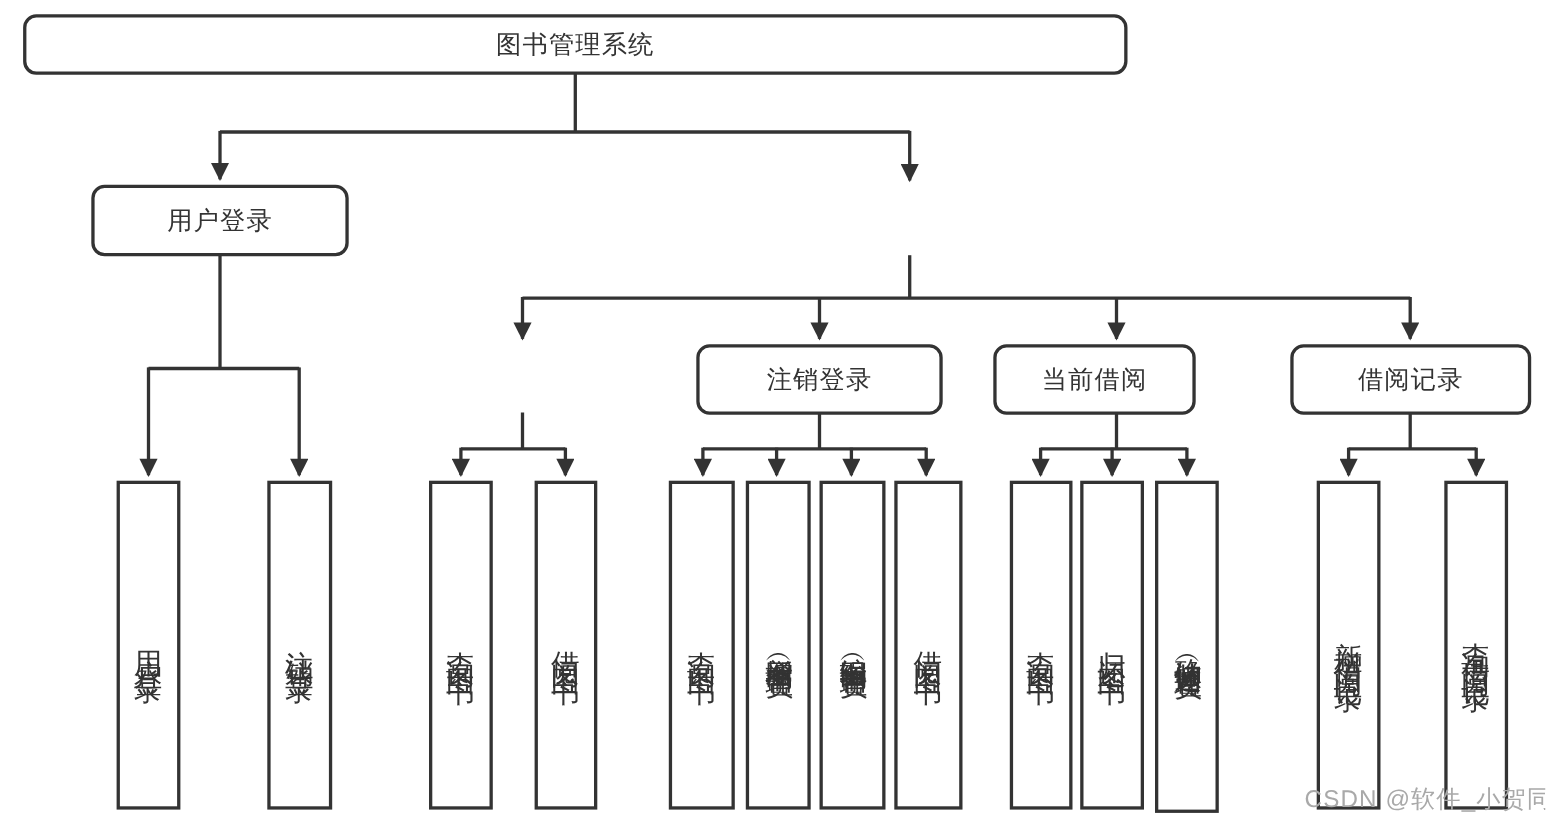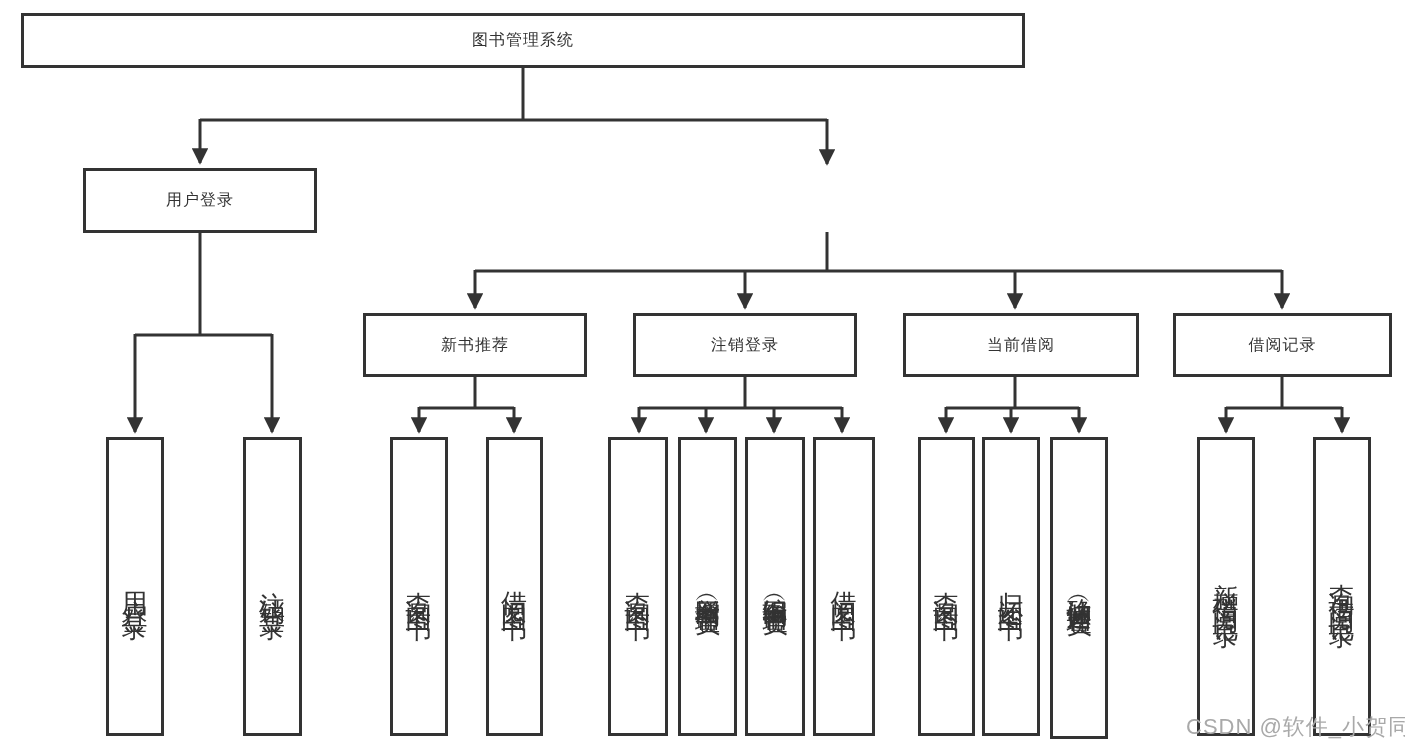--- a/index.html
+++ b/index.html
@@ -16,21 +16,21 @@
     box-sizing:border-box;
     background:#ffffff;
     border:3px solid #333333;
     color:#333333;
     display:flex;
     align-items:center;
     justify-content:center;
     text-align:center;
     z-index:1;
   }
-  .h{font-size:16px;letter-spacing:1px;}
+  .h{font-size:23px;letter-spacing:1px;border-radius:12px;}
   .v{
     writing-mode:vertical-rl;
     font-size:26px;
     letter-spacing:8px;
     line-height:1;
   }
   .v.tight{font-size:25px;letter-spacing:2px;}
   .watermark{
     position:absolute;
     left:1186px;top:712px;
@@ -93,23 +93,22 @@
       <path d="M1226 408 H1342"></path>
       <path d="M1226 407 V432" marker-end="url(#arr)"></path>
       <path d="M1342 407 V432" marker-end="url(#arr)"></path>
     </g>
   </svg>
 
   <div class="node h" style="left:21px;top:13px;width:1004px;height:55px">图书管理系统</div>
 
   <div class="node h" style="left:83px;top:168px;width:234px;height:65px">用户登录</div>
 
-  <div class="node h" style="left:363px;top:313px;width:224px;height:64px">新书推荐</div>
   <div class="node h" style="left:633px;top:313px;width:224px;height:64px">注销登录</div>
-  <div class="node h" style="left:903px;top:313px;width:236px;height:64px">当前借阅</div>
+  <div class="node h" style="left:903px;top:313px;width:184px;height:64px">当前借阅</div>
   <div class="node h" style="left:1173px;top:313px;width:219px;height:64px">借阅记录</div>
 
   <div class="node v" style="left:106px;top:437px;width:58px;height:299px">用户登录</div>
   <div class="node v" style="left:243px;top:437px;width:59px;height:299px">注销登录</div>
 
   <div class="node v" style="left:390px;top:437px;width:58px;height:299px">查询图书</div>
   <div class="node v" style="left:486px;top:437px;width:57px;height:299px">借阅图书</div>
 
   <div class="node v" style="left:608px;top:437px;width:60px;height:299px">查询图书</div>
   <div class="node v tight" style="left:678px;top:437px;width:59px;height:299px">新增图书（管理员）</div>

